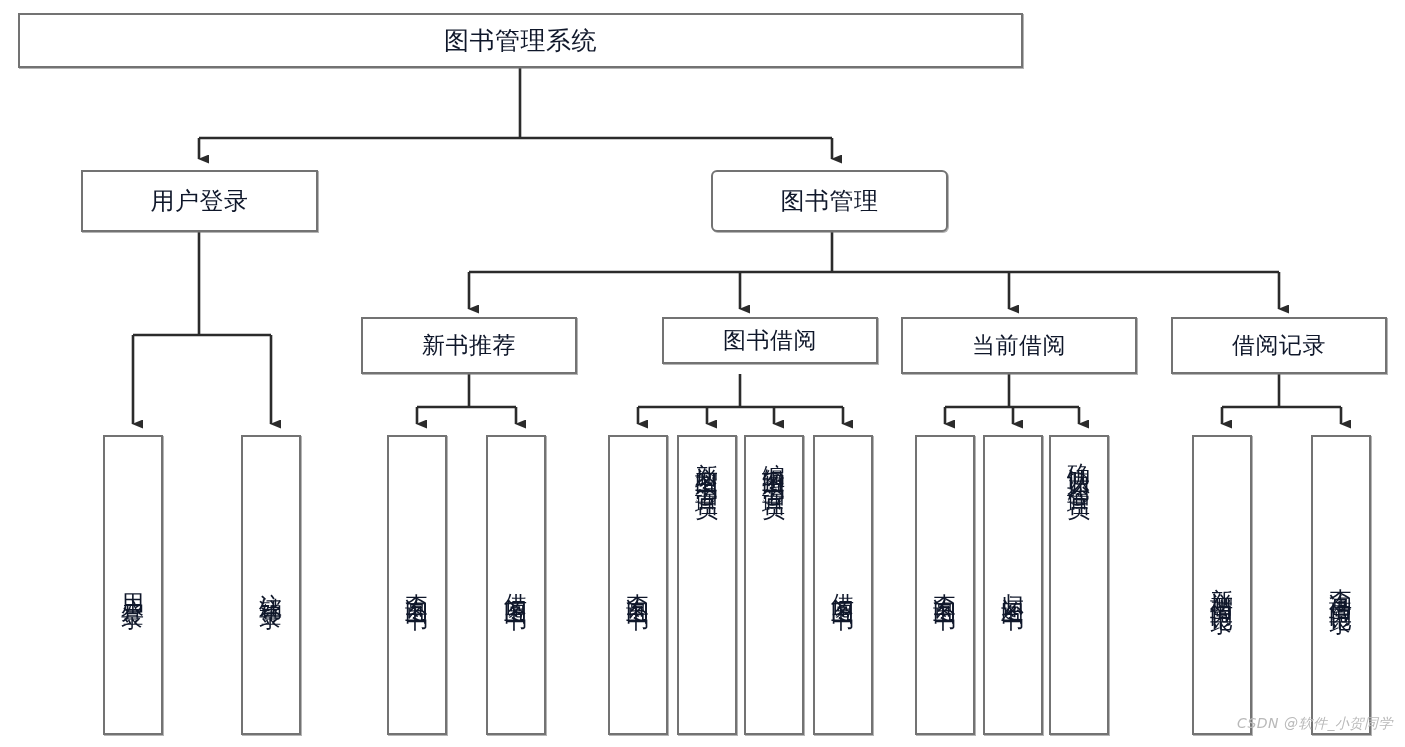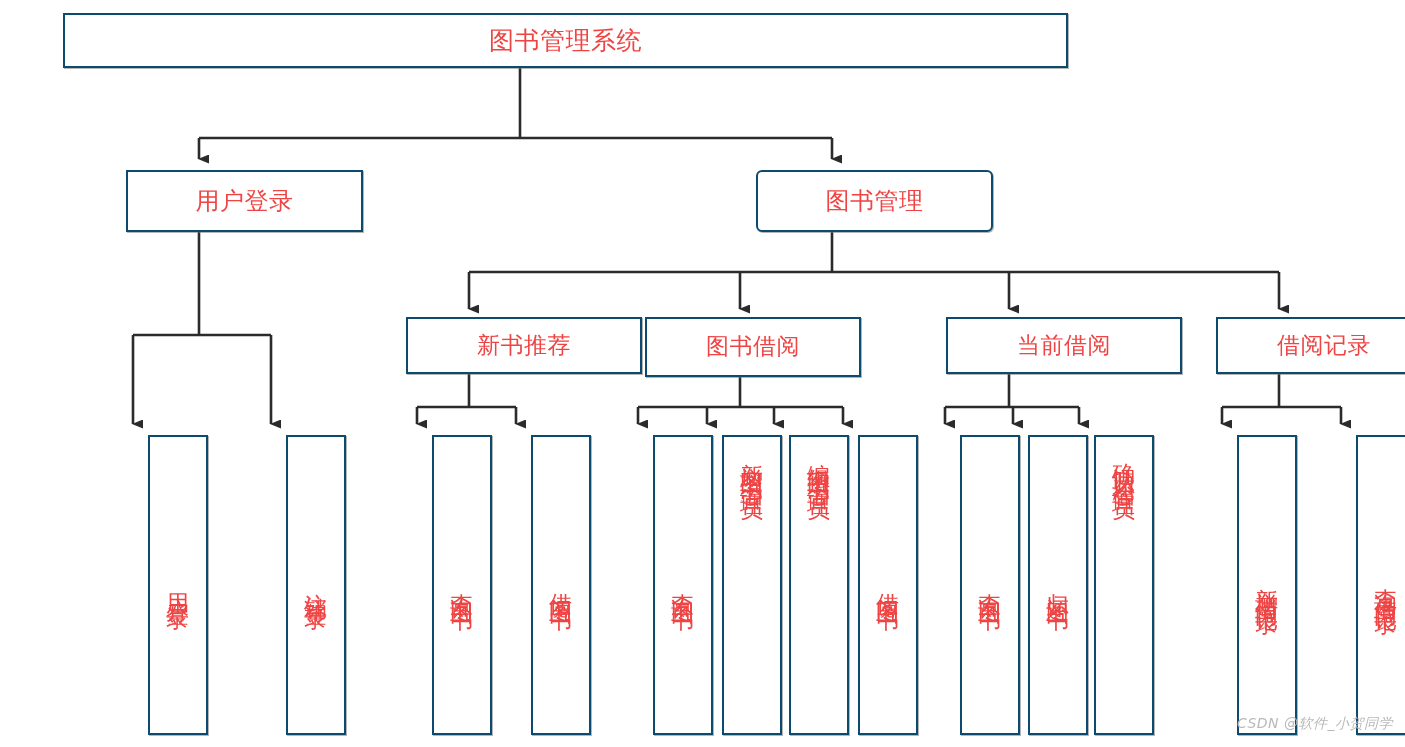--- a/index.html
+++ b/index.html
@@ -23,28 +23,27 @@
     left: 0;
     top: 0;
     width: 1405px;
     height: 747px;
     pointer-events: none;
   }
   .node {
     position: absolute;
     box-sizing: border-box;
     background: #ffffff;
-    border: 2px solid #0c4a6e;
+    border: 2px solid #737373;
     box-shadow: 1px 1px 0 rgba(120,120,120,0.55);
     display: flex;
     align-items: center;
     justify-content: center;
-    color: #ef4444;
+    color: #0f172a;
     z-index: 2;
-    margin-left: 45px;
   }
   .node .node-label {
     display: block;
     text-align: center;
     line-height: 1.18;
     letter-spacing: 0.5px;
   }
   
   .node.level-root .node-label {
     font-size: 25px;
@@ -147,25 +146,25 @@
   </div>
 
   <div class="node level-mid" style="left:81px; top:170px; width:237px; height:62px;">
     <span class="node-label">用户登录</span>
   </div>
 
   <div class="node level-mid" style="left:711px; top:170px; width:237px; height:62px;border-radius:6px;">
     <span class="node-label">图书管理</span>
   </div>
 
-  <div class="node level-branch" style="left:361px; top:317px; width:236px; height:57px;">
+  <div class="node level-branch" style="left:361px; top:317px; width:216px; height:57px;">
     <span class="node-label">新书推荐</span>
   </div>
 
-  <div class="node level-branch" style="left:600px; top:317px; width:216px; height:60px;">
+  <div class="node level-branch" style="left:662px; top:317px; width:216px; height:47px;">
     <span class="node-label">图书借阅</span>
   </div>
 
   <div class="node level-branch" style="left:901px; top:317px; width:236px; height:57px;">
     <span class="node-label">当前借阅</span>
   </div>
 
   <div class="node level-branch" style="left:1171px; top:317px; width:216px; height:57px;">
     <span class="node-label">借阅记录</span>
   </div>

